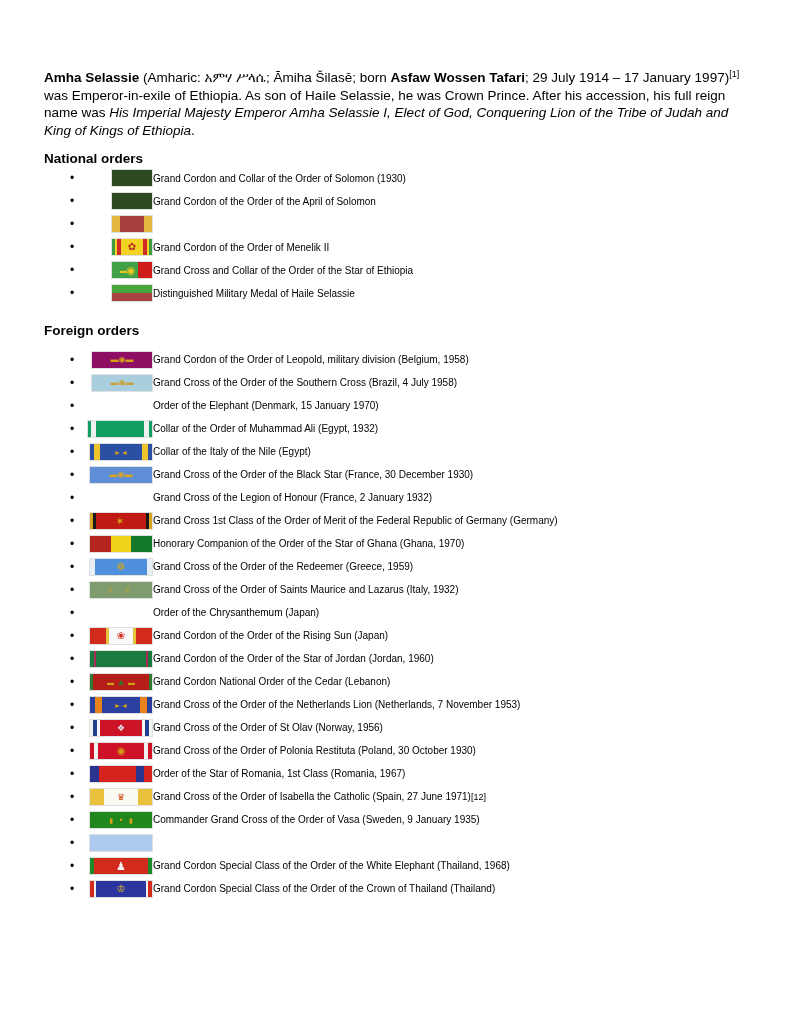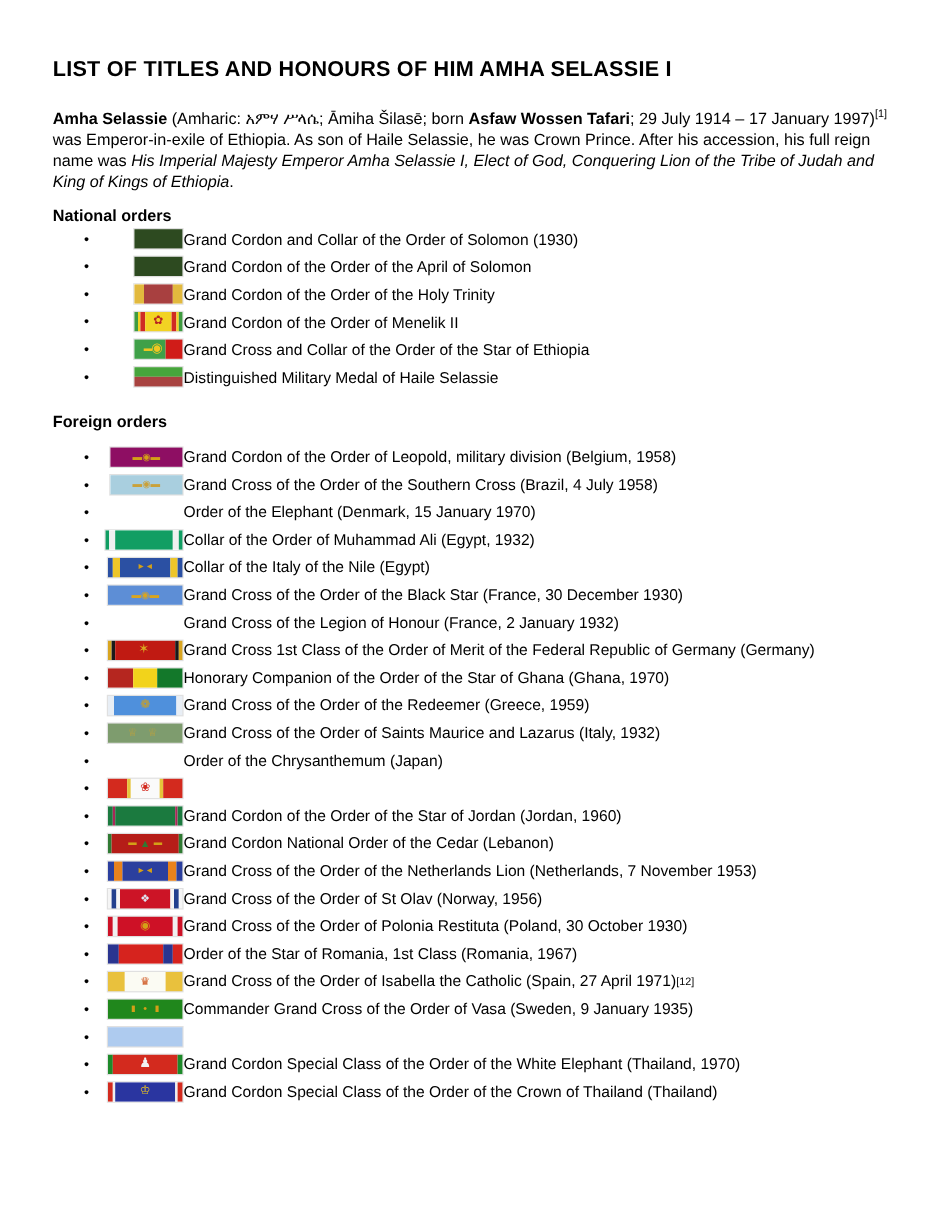--- a/index.html
+++ b/index.html
@@ -49,28 +49,27 @@
   .ribbon {
     position:relative; height:16px; display:flex; flex:none;
     box-shadow:0 0 0 1px rgba(0,0,0,0.12);
   }
   .ribbon.horizontal { flex-direction:column; }
   .stripe { display:block; }
   .emblem {
     position:absolute; top:50%; transform:translate(-50%,-50%);
     font-size:9px; line-height:1; white-space:nowrap; pointer-events:none;
   }
-  .label { font-size:13px; white-space:nowrap; margin-left:1px; }
+  .label { font-size:10px; white-space:nowrap; margin-left:1px; }
 </style>
 </head>
 <body>
 
 <div class="page">
 
-  <h1 class="doc-title">LIST OF TITLES AND HONOURS OF HIM AMHA SELASSIE I</h1>
 
   <p class="intro"><span class="b">Amha Selassie</span><span> (Amharic: አምሃ ሥላሴ; Āmiha Šilasē; born </span><span class="b">Asfaw Wossen Tafari</span><span>; 29 July 1914 – 17 January 1997)</span><sup class="fn">[1]</sup><span> was Emperor-in-exile of Ethiopia. As son of Haile Selassie, he was Crown Prince. After his accession, his full reign name was </span><span class="i">His Imperial Majesty Emperor Amha Selassie I, Elect of God, Conquering Lion of the Tribe of Judah and King of Kings of Ethiopia</span><span>.</span></p>
 
 
   <h3 class="sub-heading national">National orders</h3>
   <ul class="orders national">
       <li>
         <span class="bullet">•</span>
         <span class="ribbon-slot">
           <span class="ribbon" style="width: 40px;">
@@ -90,21 +89,20 @@
       </li>
       <li>
         <span class="bullet">•</span>
         <span class="ribbon-slot">
           <span class="ribbon" style="width: 40px;">
             <span class="stripe" style="flex: 1 1 0%; background: rgb(226, 185, 62);"></span>
             <span class="stripe" style="flex: 3.2 1 0%; background: rgb(168, 64, 64);"></span>
             <span class="stripe" style="flex: 1 1 0%; background: rgb(226, 185, 62);"></span>
           </span>
         </span>
-        <span class="label">Grand Cordon of the Order of the Holy Trinity</span>
       </li>
       <li>
         <span class="bullet">•</span>
         <span class="ribbon-slot">
           <span class="ribbon" style="width: 40px;">
             <span class="stripe" style="flex: 0.6 1 0%; background: rgb(63, 155, 65);"></span>
             <span class="stripe" style="flex: 0.4 1 0%; background: rgb(242, 211, 35);"></span>
             <span class="stripe" style="flex: 0.8 1 0%; background: rgb(207, 43, 36);"></span>
             <span class="stripe" style="flex: 4.4 1 0%; background: rgb(242, 211, 35);"></span>
             <span class="stripe" style="flex: 0.8 1 0%; background: rgb(207, 43, 36);"></span>
@@ -266,20 +264,21 @@
         <span class="ribbon-slot">
           <span class="ribbon" style="width: 62px;">
             <span class="stripe" style="flex: 1.5 1 0%; background: rgb(211, 42, 30);"></span>
             <span class="stripe" style="flex: 0.3 1 0%; background: rgb(229, 196, 58);"></span>
             <span class="stripe" style="flex: 2.2 1 0%; background: rgb(250, 250, 250);"></span>
             <span class="stripe" style="flex: 0.3 1 0%; background: rgb(229, 196, 58);"></span>
             <span class="stripe" style="flex: 1.5 1 0%; background: rgb(211, 42, 30);"></span>
             <span class="emblem" style="left: 50%; color: rgb(211, 42, 30); font-size: 10px;">❀</span>
           </span>
         </span>
+        <span class="label">Grand Cordon of the Order of the Rising Sun (Japan)</span>
       </li>
       <li>
         <span class="bullet">•</span>
         <span class="ribbon-slot">
           <span class="ribbon" style="width: 62px;">
             <span class="stripe" style="flex: 0.4 1 0%; background: rgb(27, 122, 63);"></span>
             <span class="stripe" style="flex: 0.25 1 0%; background: rgb(168, 40, 88);"></span>
             <span class="stripe" style="flex: 5.6 1 0%; background: rgb(27, 122, 63);"></span>
             <span class="stripe" style="flex: 0.25 1 0%; background: rgb(168, 40, 88);"></span>
             <span class="stripe" style="flex: 0.4 1 0%; background: rgb(27, 122, 63);"></span>
@@ -360,21 +359,21 @@
       <li>
         <span class="bullet">•</span>
         <span class="ribbon-slot">
           <span class="ribbon" style="width: 62px;">
             <span class="stripe" style="flex: 1.3 1 0%; background: rgb(233, 193, 61);"></span>
             <span class="stripe" style="flex: 3 1 0%; background: rgb(251, 251, 243);"></span>
             <span class="stripe" style="flex: 1.3 1 0%; background: rgb(233, 193, 61);"></span>
             <span class="emblem" style="left: 50%; color: rgb(204, 74, 16); font-size: 9px;">♛</span>
           </span>
         </span>
-        <span class="label">Grand Cross of the Order of Isabella the Catholic (Spain, 27 April 1971)</span>
+        <span class="label">Grand Cross of the Order of Isabella the Catholic (Spain, 27 June 1971)</span>
         <sup class="fn">[12]</sup>
       </li>
       <li>
         <span class="bullet">•</span>
         <span class="ribbon-slot">
           <span class="ribbon" style="width: 62px;">
             <span class="stripe" style="flex: 1 1 0%; background: rgb(32, 135, 28);"></span>
             <span class="emblem" style="left: 34%; color: rgb(212, 160, 23); font-size: 7px;">▮</span>
             <span class="emblem" style="left: 50%; color: rgb(212, 160, 23); font-size: 9px;">•</span>
             <span class="emblem" style="left: 66%; color: rgb(212, 160, 23); font-size: 7px;">▮</span>
@@ -393,21 +392,21 @@
       <li>
         <span class="bullet">•</span>
         <span class="ribbon-slot">
           <span class="ribbon" style="width: 62px;">
             <span class="stripe" style="flex: 0.45 1 0%; background: rgb(29, 138, 42);"></span>
             <span class="stripe" style="flex: 6 1 0%; background: rgb(211, 42, 30);"></span>
             <span class="stripe" style="flex: 0.45 1 0%; background: rgb(29, 138, 42);"></span>
             <span class="emblem" style="left: 50%; color: rgb(242, 242, 242); font-size: 11px;">♟</span>
           </span>
         </span>
-        <span class="label">Grand Cordon Special Class of the Order of the White Elephant (Thailand, 1970)</span>
+        <span class="label">Grand Cordon Special Class of the Order of the White Elephant (Thailand, 1968)</span>
       </li>
       <li>
         <span class="bullet">•</span>
         <span class="ribbon-slot">
           <span class="ribbon" style="width: 62px;">
             <span class="stripe" style="flex: 0.45 1 0%; background: rgb(211, 42, 30);"></span>
             <span class="stripe" style="flex: 0.3 1 0%; background: rgb(238, 238, 238);"></span>
             <span class="stripe" style="flex: 6 1 0%; background: rgb(42, 53, 160);"></span>
             <span class="stripe" style="flex: 0.3 1 0%; background: rgb(238, 238, 238);"></span>
             <span class="stripe" style="flex: 0.45 1 0%; background: rgb(211, 42, 30);"></span>

